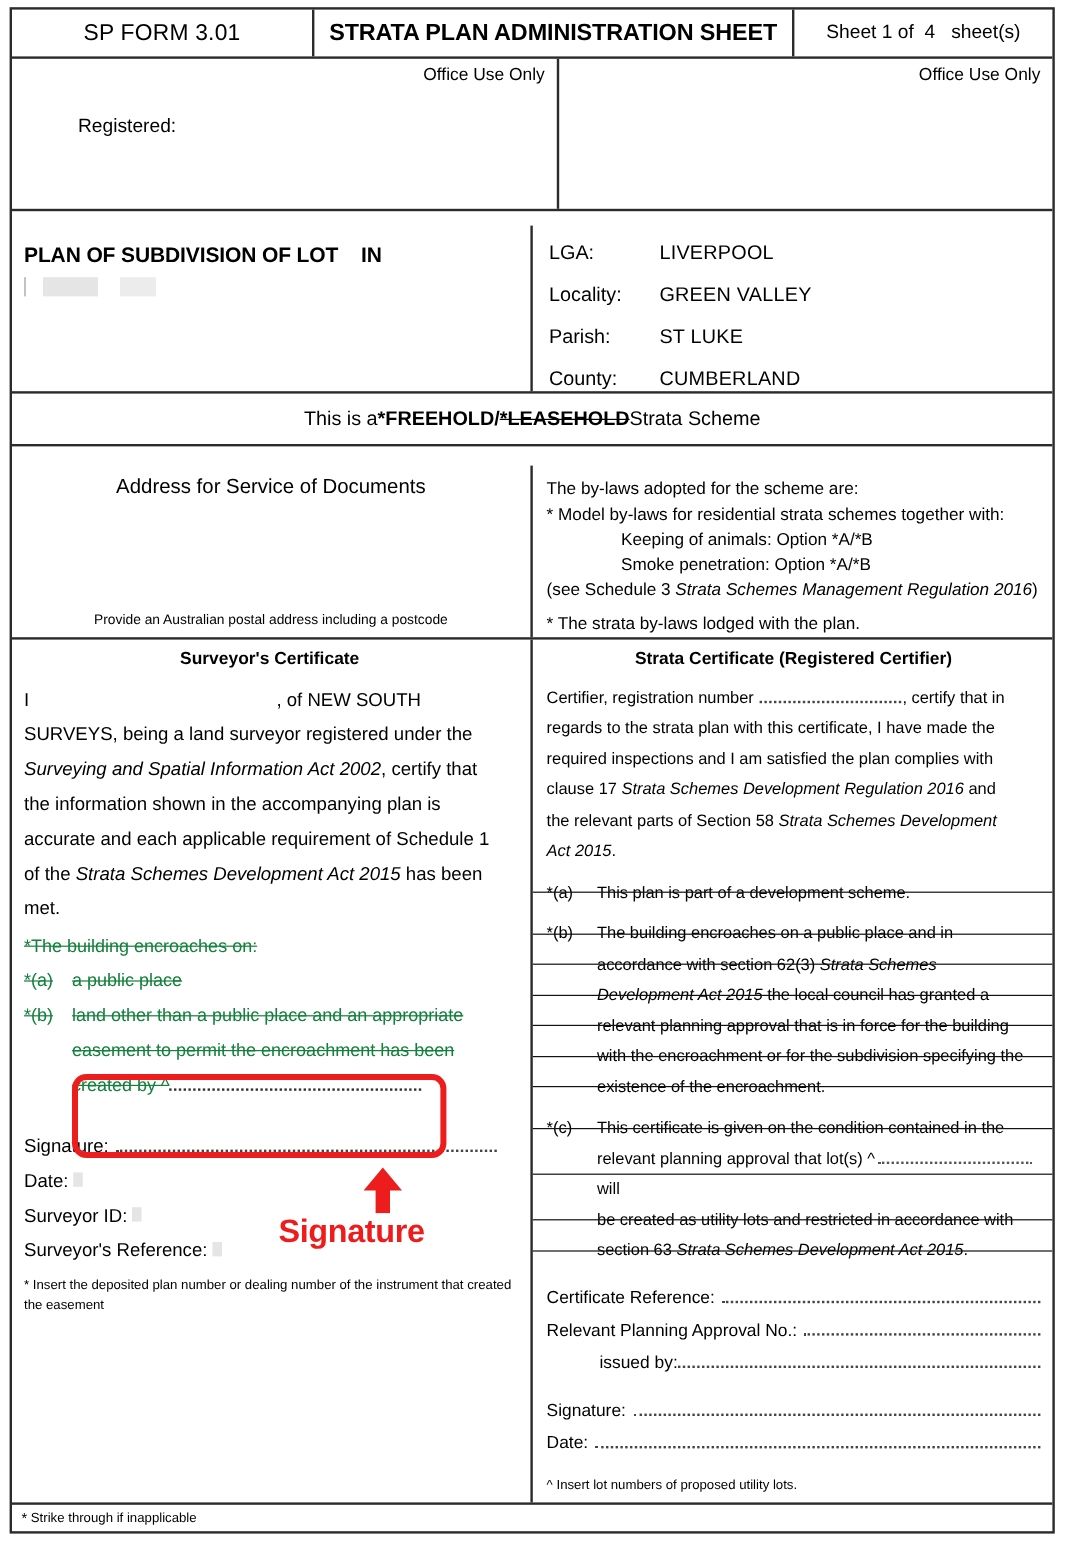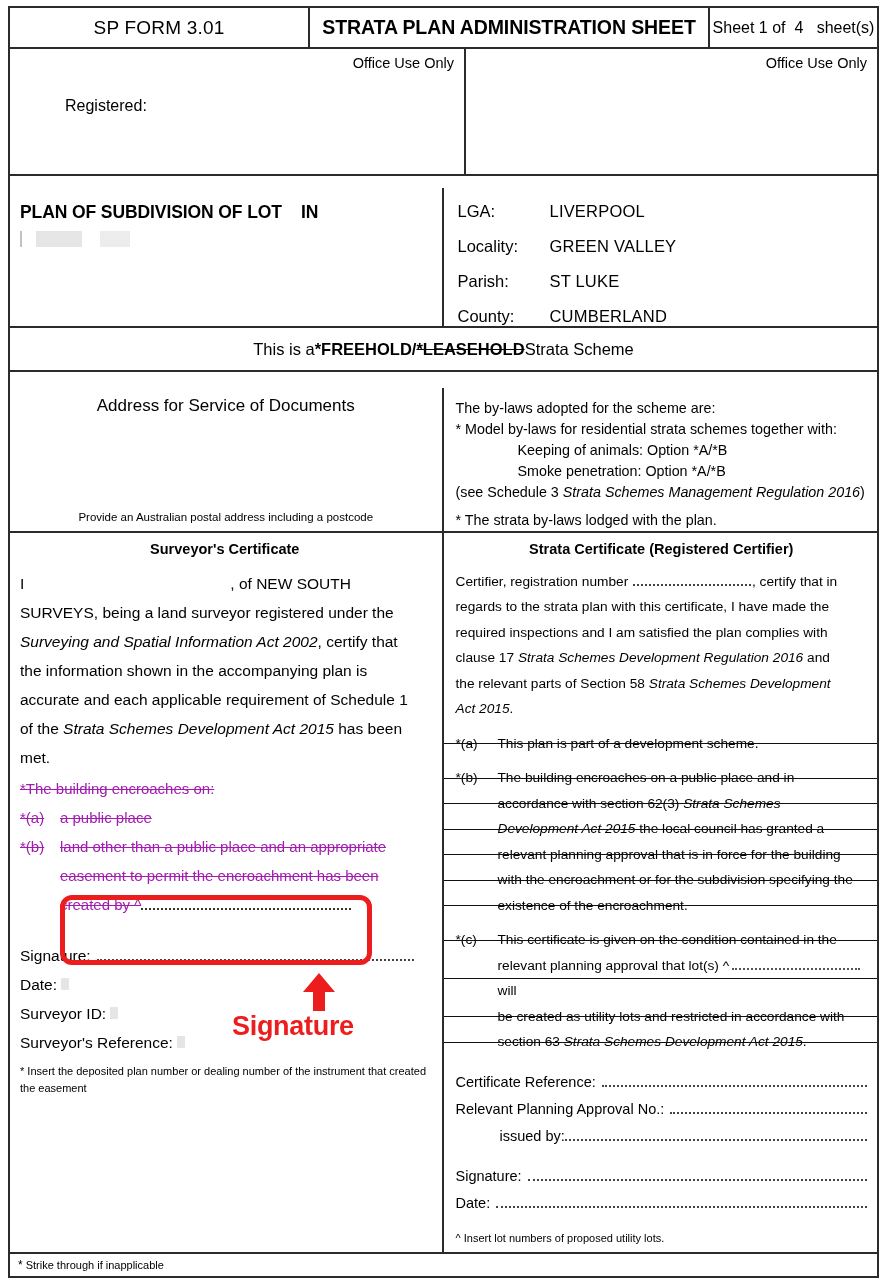--- a/index.html
+++ b/index.html
@@ -47,21 +47,21 @@
   }
   .div-r { border-right: 2px solid #2b2b2b; }
 
   
   .hdr { height: 44px; }
   .hdr .cell {
     display: flex;
     align-items: center;
     justify-content: center;
   }
-  .hdr-form-no { width: 300px; font-size: 19px; letter-spacing: .2px; }
+  .hdr-form-no { width: 252px; font-size: 19px; letter-spacing: .2px; }
   .hdr-title   { width: 400px; font-size: 19.5px; font-weight: bold; letter-spacing: -.1px; }
   .hdr-sheet   { flex: 1; font-size: 16px; }
   .hdr-sheet .sheet-txt { white-space: pre; }
 
   
   .office { height: 136px; padding-left: 45px; }
   .office .cell { width: 50%; padding: 6px 10px 0 10px; }
   .office-label {
     text-align: right;
     font-size: 14.5px;
@@ -143,21 +143,21 @@
     font-size: 14.5px;
     margin-bottom: 12px;
   }
 
   .sv-body { font-size: 15.5px; line-height: 29px; }
   .sv-intro-gap { display: inline-block; width: 206px; }
 
   .struck {
     position: relative;
     text-decoration: line-through;
-    color: #a21caf;
+    color: #15803d;
   }
 
   .sv-clauses { font-size: 15px; line-height: 29px; margin-top: 2px; }
   .sv-clause-hang {
     display: flex;
   }
   .sv-mark { flex: 0 0 40px; }
   .sv-just { flex: 1; text-align: justify; }
   .sv-cont { padding-left: 40px; text-align: justify; }
   .sv-cont-last { padding-left: 40px; }

